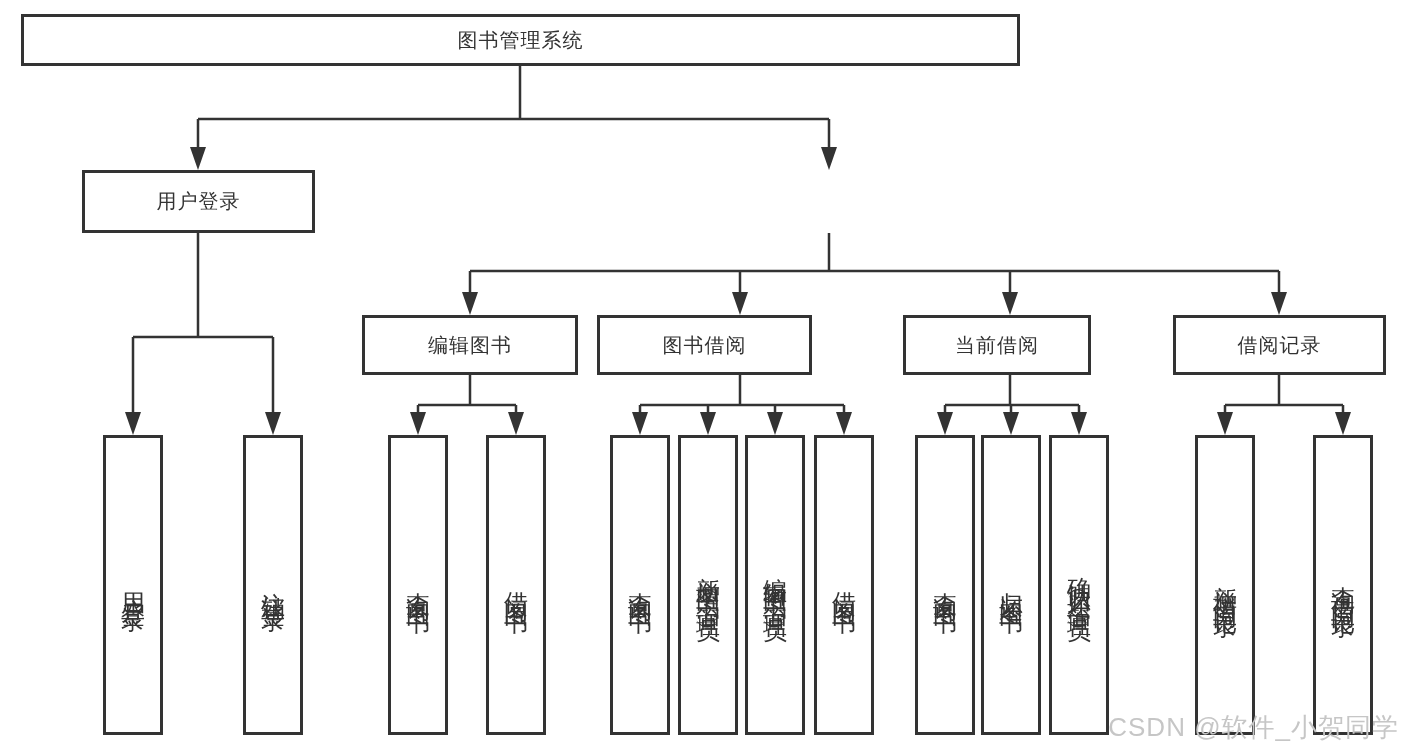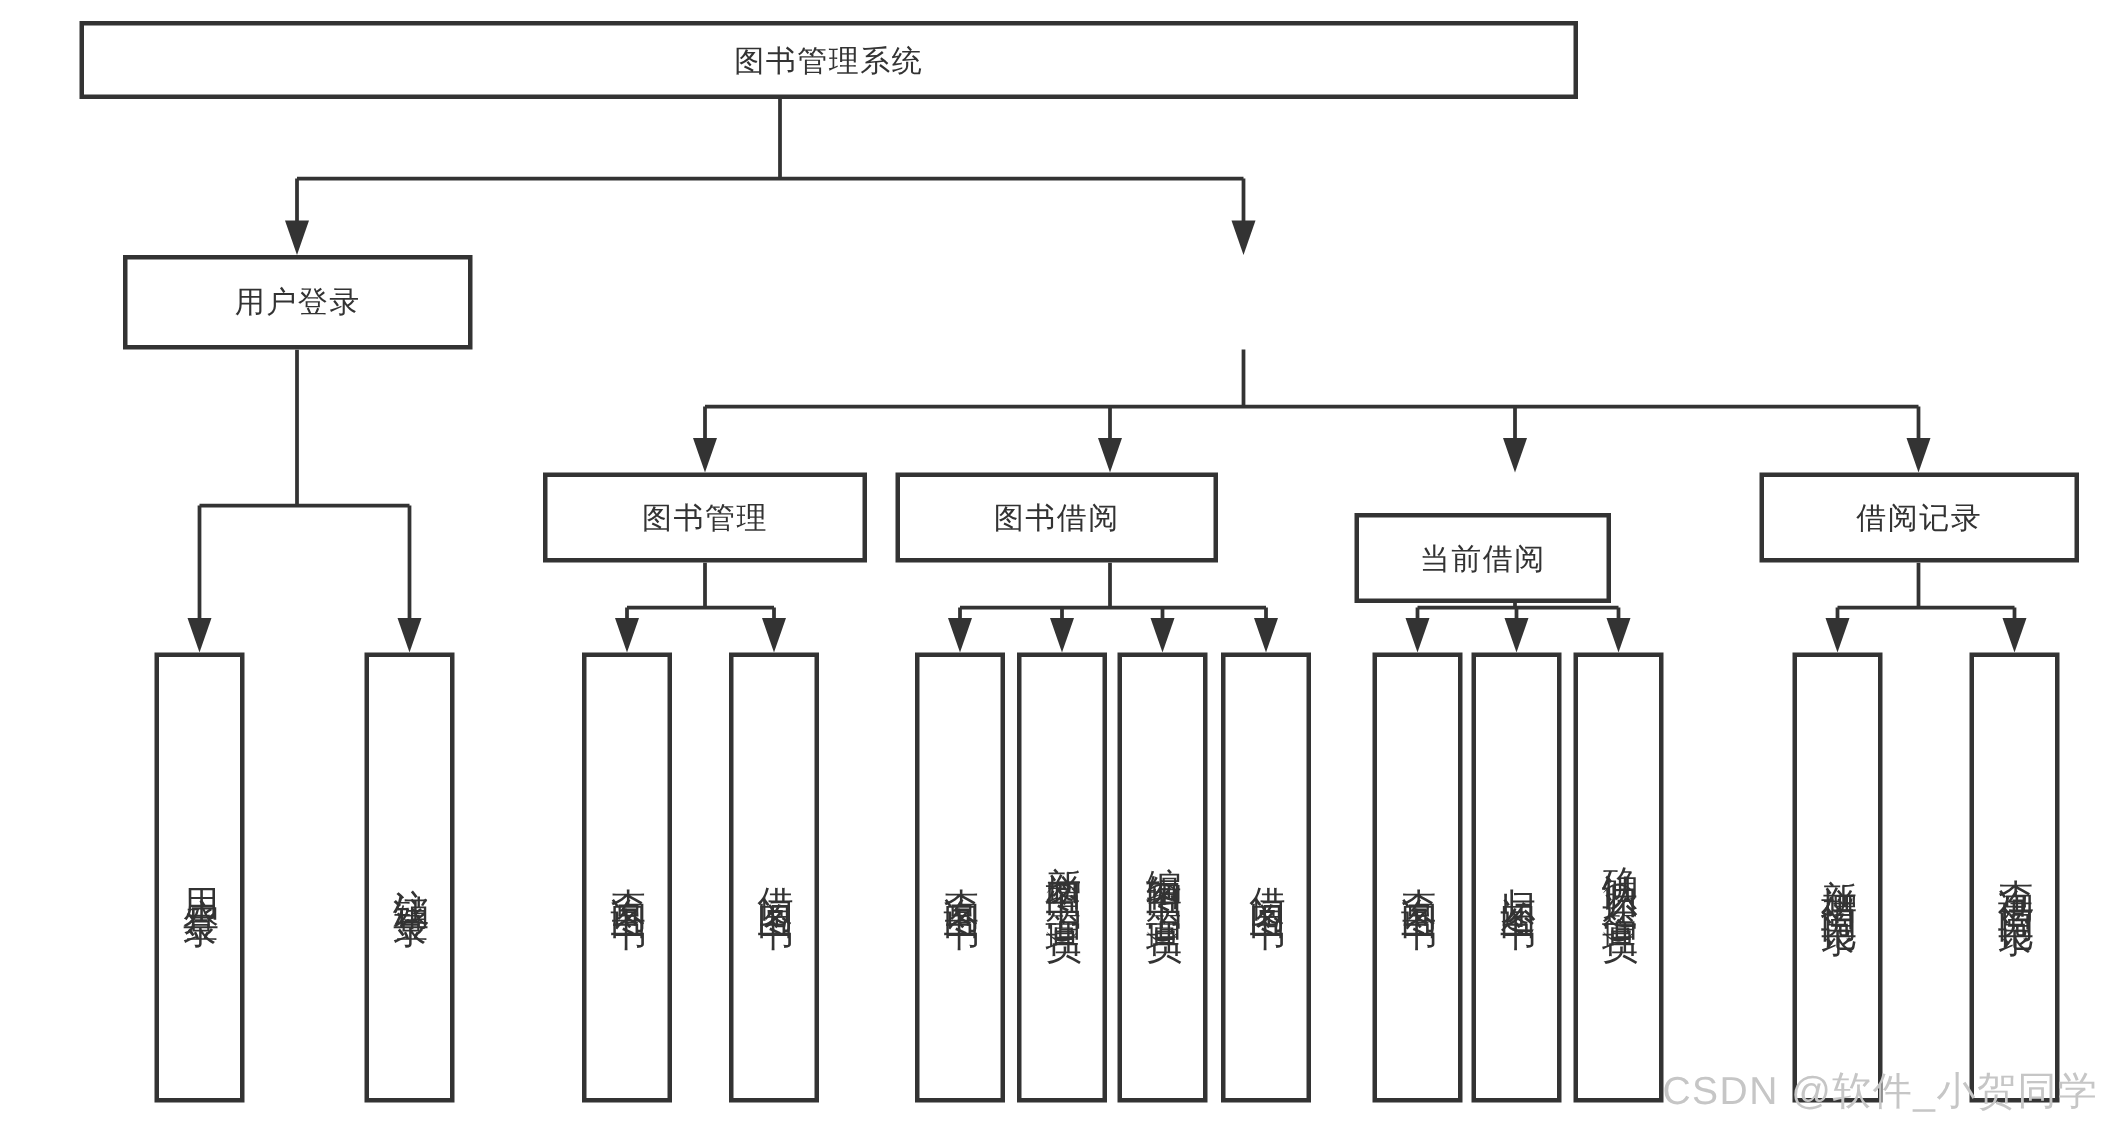--- a/index.html
+++ b/index.html
@@ -84,35 +84,35 @@
       <polygon points="767,412 783,412 775,435"></polygon>
       <polygon points="836,412 852,412 844,435"></polygon>
       <polygon points="937,412 953,412 945,435"></polygon>
       <polygon points="1003,412 1019,412 1011,435"></polygon>
       <polygon points="1071,412 1087,412 1079,435"></polygon>
       <polygon points="1217,412 1233,412 1225,435"></polygon>
       <polygon points="1335,412 1351,412 1343,435"></polygon>
     </g>
   </svg>
 
-  <div class="node" style="left:21px; top:14px; width:999px; height:52px;margin-left:32px;">
+  <div class="node" style="left:21px; top:14px; width:999px; height:52px;">
     <span class="root-label">图书管理系统</span>
   </div>
 
   <div class="node" style="left:82px; top:170px; width:233px; height:63px;">
     <span class="h-label">用户登录</span>
   </div>
 
   <div class="node" style="left:362px; top:315px; width:216px; height:60px;">
-    <span class="h-label">图书管理</span>
+    <span class="h-label">编辑图书</span>
   </div>
   <div class="node" style="left:597px; top:315px; width:215px; height:60px;">
     <span class="h-label">图书借阅</span>
   </div>
-  <div class="node" style="left:903px; top:315px; width:171px; height:60px;margin-top:27px;">
+  <div class="node" style="left:903px; top:315px; width:188px; height:60px;">
     <span class="h-label">当前借阅</span>
   </div>
   <div class="node" style="left:1173px; top:315px; width:213px; height:60px;">
     <span class="h-label">借阅记录</span>
   </div>
 
   <div class="node leaf" style="left:103px;">
     <span class="v-label">用户登录</span>
   </div>
   <div class="node leaf" style="left:243px;">

